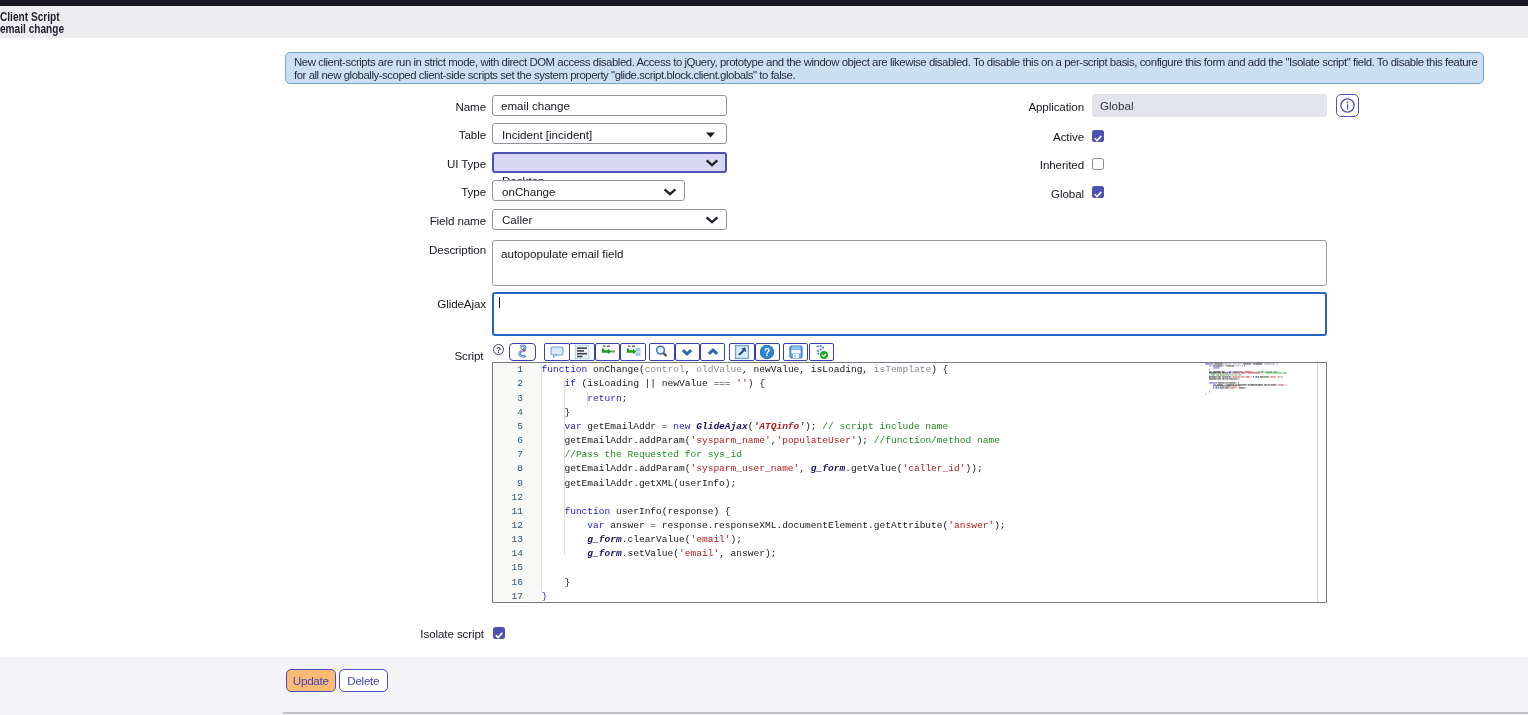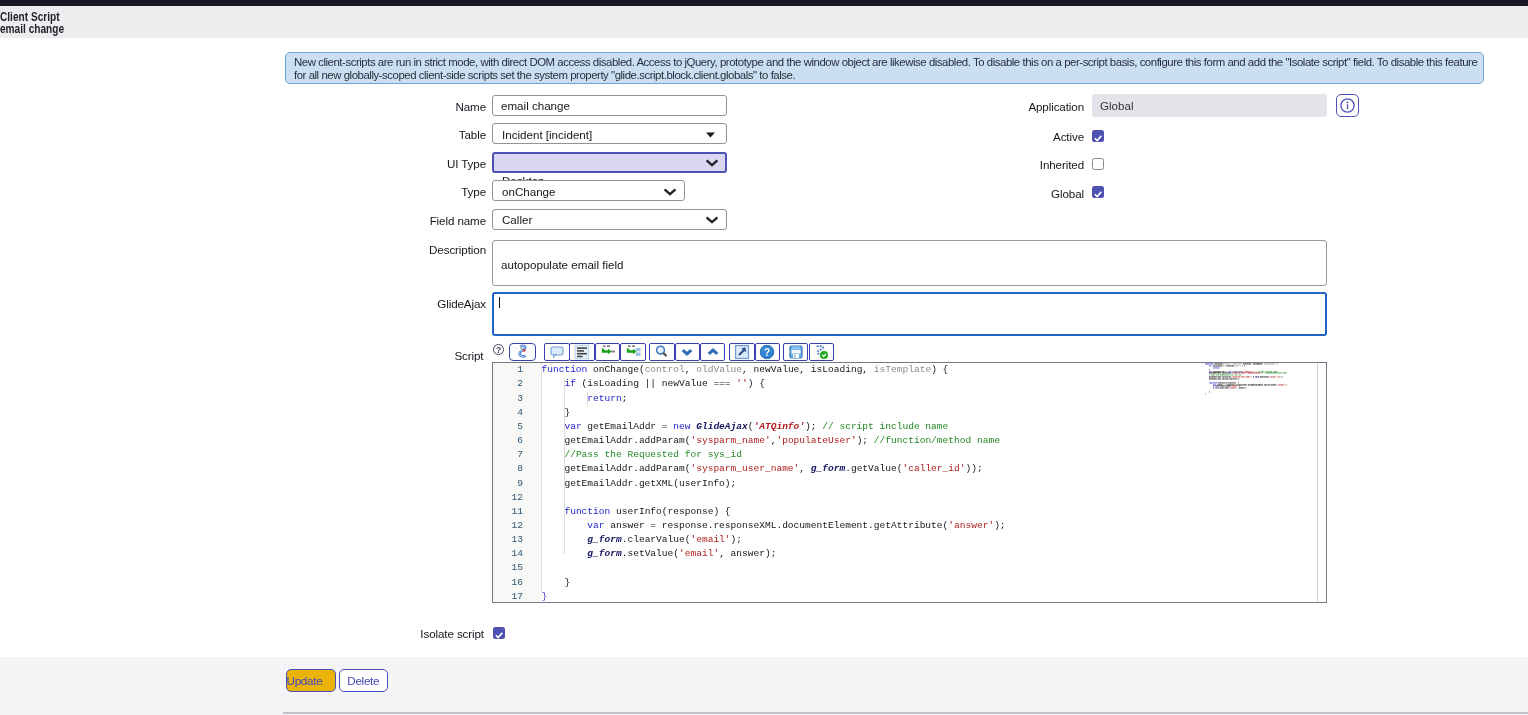--- a/index.html
+++ b/index.html
@@ -65,21 +65,21 @@
     </svg>
   </div>
 <div class="inp" style="left:492px;top:208.5px;width:235px;height:21px;padding-left:16px;">
     <span style="position:absolute;left:9px;top:3.5px;">Caller</span>
 <svg width="14" height="8" style="position:absolute;right:7px;top:6.5px;">
       <polyline points="1.6,1.4 7,6.2 12.4,1.4" fill="none" stroke="#22232b" stroke-width="2.4"></polyline>
     </svg>
   </div>
 
 <div class="inp" style="left:492px;top:240px;width:835px;height:46px;border-color:#969aa2;">
-    <span style="position:absolute;left:8px;top:17px;">autopopulate email field</span>
+    <span style="position:absolute;left:8px;top:6px;">autopopulate email field</span>
   </div>
 
 <div class="inp" style="left:492px;top:292px;width:835px;height:44px;border:2px solid #2363c5;"></div>
 <div class="abs" style="left:498.5px;top:296.5px;width:1px;height:11px;background:#111;"></div>
 
 <div class="lbl" style="left:884px;width:200px;top:100px;">Application</div>
 <div class="lbl" style="left:884px;width:200px;top:129.5px;">Active</div>
 <div class="lbl" style="left:884px;width:200px;top:158px;">Inherited</div>
 <div class="lbl" style="left:884px;width:200px;top:186.5px;">Global</div>
 
@@ -260,15 +260,15 @@
       <div class="cline">    }</div>
       <div class="cline"><span style="color:#4336c8">}</span></div>
     </div>
 </div>
 
 <div class="cb on" style="left:492.5px;top:627px;"><svg width="12" height="12">
       <polyline points="2.8,6.2 5.1,8.5 9.3,3.9" fill="none" stroke="#fff" stroke-width="1.6"></polyline>
     </svg></div>
 
 <div class="abs" style="left:0;top:657px;width:1528px;height:58px;background:#f4f4f6;"></div>
-<div class="abs" style="left:285.5px;top:668.5px;width:50.5px;height:23px;box-sizing:border-box;border:1.3px solid #4a4fc0;border-radius:5px;background:#eab308;font-size:11.7px;letter-spacing:-0.3px;color:#4046bd;line-height:21px;">Update</div>
+<div class="abs" style="left:285.5px;top:668.5px;width:50.5px;height:23px;box-sizing:border-box;border:1.3px solid #4a4fc0;border-radius:5px;background:#fdba74;text-align:center;font-size:11.7px;letter-spacing:-0.3px;color:#4046bd;line-height:21px;">Update</div>
 <div class="abs" style="left:339px;top:668.5px;width:48.5px;height:23px;box-sizing:border-box;border:1.3px solid #4a4fc0;border-radius:5px;background:#fff;text-align:center;font-size:11.7px;letter-spacing:-0.3px;color:#4046bd;line-height:21px;">Delete</div>
 <div class="abs" style="left:283px;top:712px;width:1245px;height:1.5px;background:#c2c2c8;"></div>
 
 </body></html>

